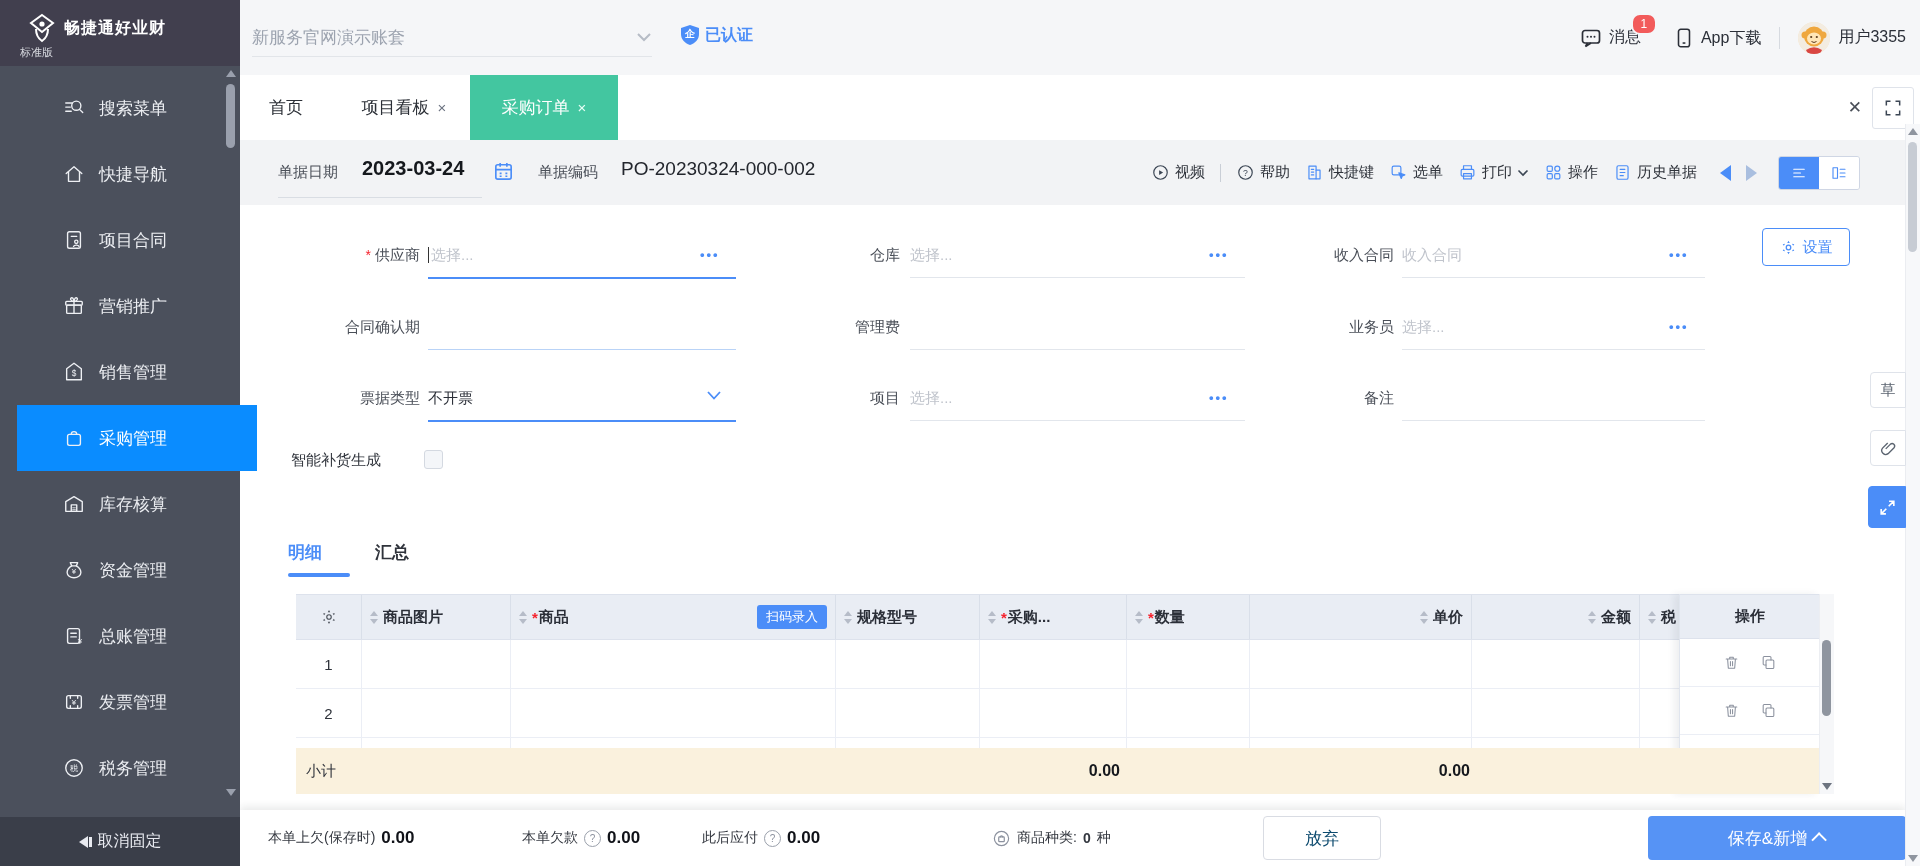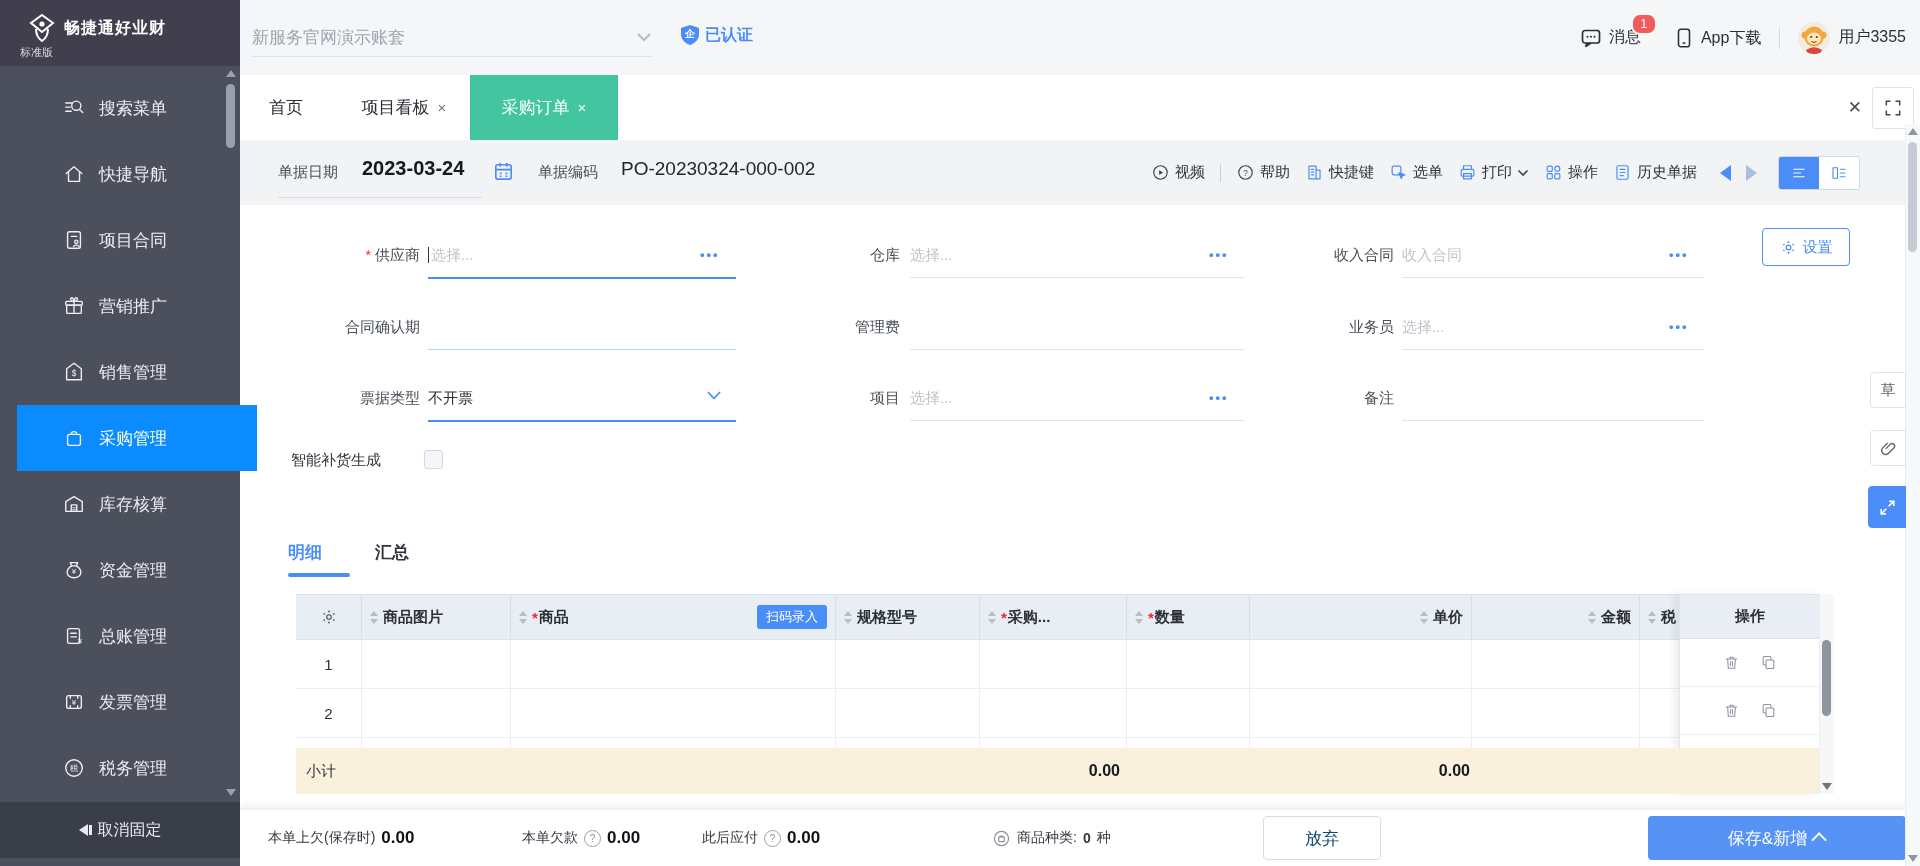--- a/index.html
+++ b/index.html
@@ -8,21 +8,21 @@
 
   
   .sidebar{position:absolute;left:0;top:0;width:240px;height:866px;background:#4b505c;z-index:30;}
   .logo-block{position:absolute;left:0;top:0;width:240px;height:66px;background:#413f4e;}
   .logo-mark{position:absolute;left:26px;top:12px;color:#fff;}
   .logo-title{position:absolute;left:64px;top:18px;color:#fff;font-size:16px;font-weight:bold;letter-spacing:1px;}
   .logo-edition{position:absolute;left:20px;top:45px;color:#d8dae0;font-size:11px;}
   .side-item{position:absolute;left:0;width:240px;height:66px;display:flex;align-items:center;gap:14px;padding-left:46px;box-sizing:border-box;color:#eceef2;font-size:17px;cursor:pointer;margin-left:17px;}
   .side-item.active{background:#0a8cff;color:#fff;}
   .side-item .mi{width:22px;height:22px;color:#eceef2;}
-  .side-footer{position:absolute;left:0;bottom:8px;width:240px;height:56px;background:#3a3e49;display:flex;align-items:center;justify-content:center;gap:6px;color:#e8eaf0;font-size:16px;cursor:pointer;}
+  .side-footer{position:absolute;left:0;bottom:0;width:240px;height:49px;background:#3a3e49;display:flex;align-items:center;justify-content:center;gap:6px;color:#e8eaf0;font-size:16px;cursor:pointer;}
   .unpin-glyph{display:inline-flex;align-items:center;gap:1px;}
   .unpin-glyph .tri{width:0;height:0;border-top:6px solid transparent;border-bottom:6px solid transparent;border-right:9px solid #e8eaf0;}
   .unpin-glyph .bar{width:3px;height:10px;background:#e8eaf0;}
   .side-scroll{position:absolute;right:3px;top:68px;width:12px;height:740px;z-index:5;}
   .side-scroll .arr-up{position:absolute;left:1px;top:2px;width:0;height:0;border-left:5px solid transparent;border-right:5px solid transparent;border-bottom:7px solid #9aa0ad;}
   .side-scroll .thumb{position:absolute;left:1px;top:16px;width:9px;height:64px;background:#9aa0ad;border-radius:5px;}
   .side-scroll .arr-dn{position:absolute;left:1px;bottom:12px;width:0;height:0;border-left:5px solid transparent;border-right:5px solid transparent;border-top:7px solid #9aa0ad;}
 
   
   .topbar{position:absolute;left:240px;top:0;width:1680px;height:75px;background:#f5f6f8;}

